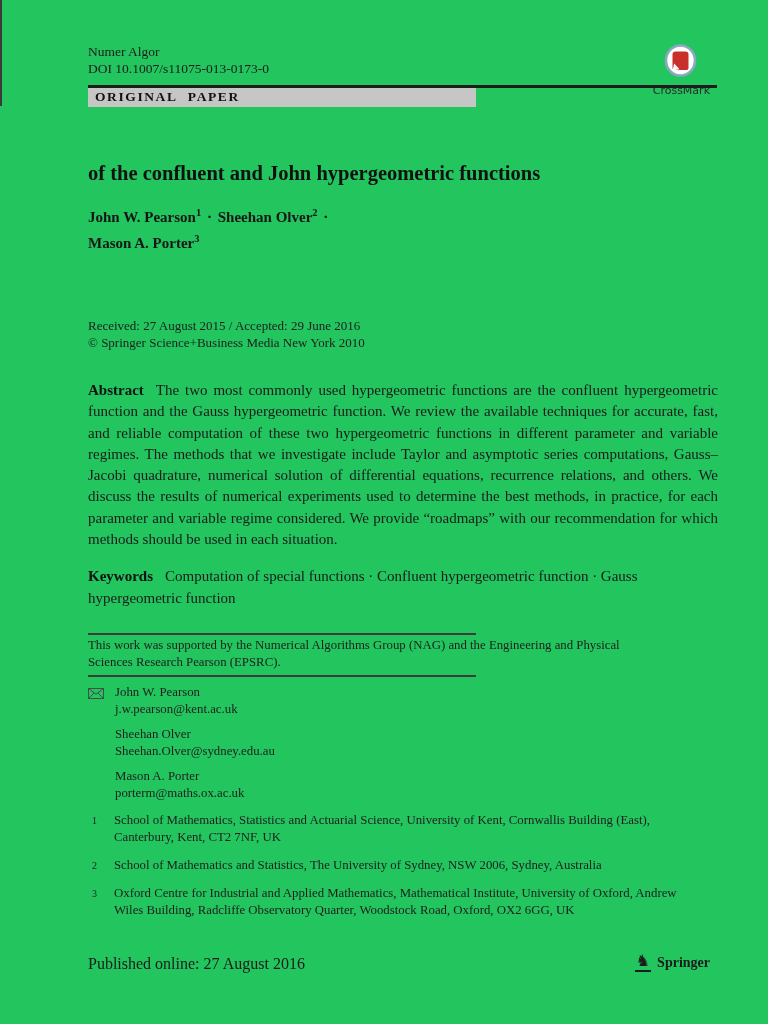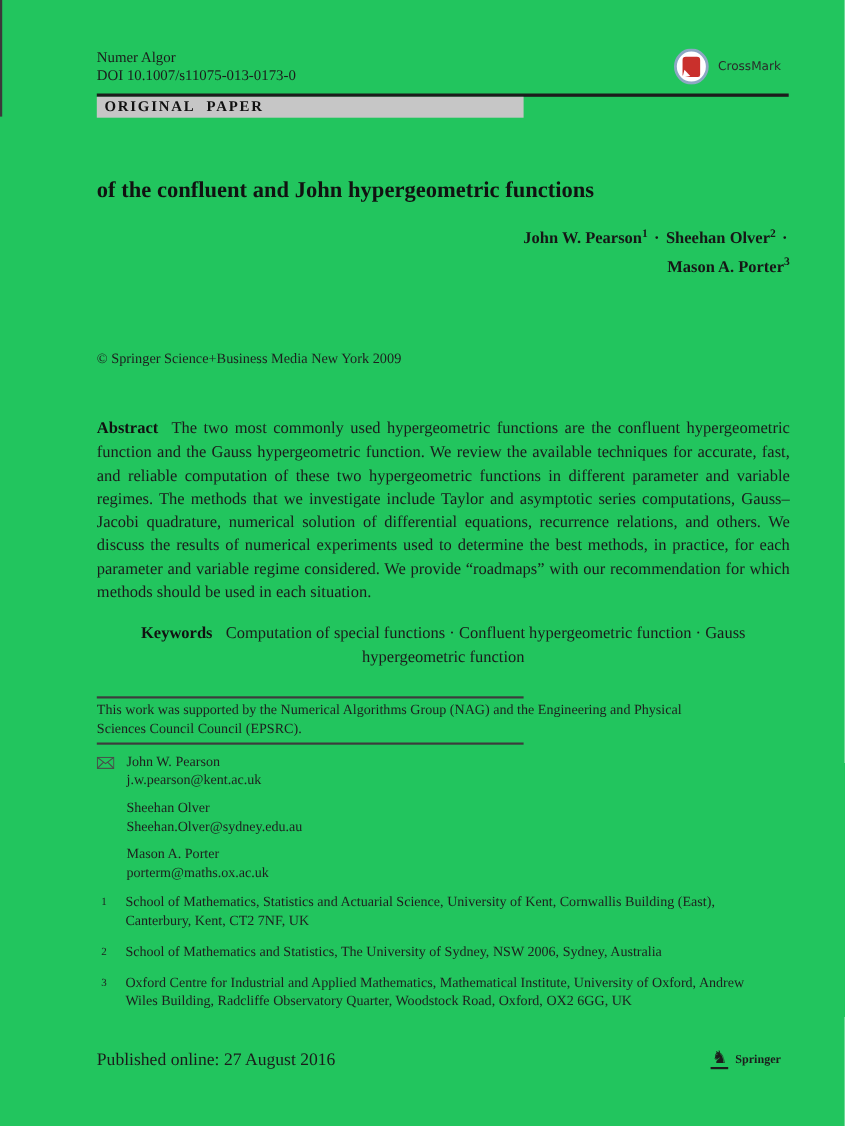--- a/index.html
+++ b/index.html
@@ -20,20 +20,21 @@
   }
   .content-col { position: absolute; left: 88px; width: 630px; }
 
   
   .pub-header { top: 43px; }
   .journal-line { font-size: 13.5px; line-height: 17px; color: #1b1b1b; }
   .crossmark {
     position: absolute; right: 8px; top: 1px;
     display: flex; align-items: center; gap: 7px;
     cursor: pointer;
+    flex-direction: column;
   }
   .crossmark-label { font-family: "DejaVu Sans", sans-serif; font-size: 11px; color: #2a2a2a; }
 
   .top-rule {
     position: absolute; left: 88px; width: 629px; top: 85px;
     height: 2.5px; background: #1c1c1c;
   }
   .section-banner {
     position: absolute; left: 88px; top: 88px;
     width: 388px; height: 19px;
@@ -46,21 +47,20 @@
 
   .title {
     top: 133px;
     font-size: 20.5px; font-weight: bold; line-height: 27px;
     color: #111;
   }
   .authors {
     top: 202px;
     font-size: 15px; font-weight: bold; line-height: 21px;
     color: #161616;
-    text-align: right;
   }
   .authors sup { font-size: 10.5px; font-weight: bold; }
   .author-sep { margin: 0 2px; }
 
   .received { top: 318px; font-size: 13px; line-height: 16.5px; }
 
   .abstract {
     top: 380px;
     font-size: 15px; line-height: 21.3px;
     text-align: justify;
@@ -95,21 +95,21 @@
   .footer-row { top: 953px; height: 26px; }
   .published { position: absolute; left: 0; top: 2px; font-size: 16px; color: #1b1b1b; }
   .springer { position: absolute; right: 8px; top: 0; display: flex; align-items: center; gap: 6px; }
   .springer-horse {
     font-family: "DejaVu Sans", sans-serif;
     font-size: 16px; line-height: 16px;
     border-bottom: 2px solid #1c1c1c;
     padding: 0 1px 1px 1px;
     color: #1c1c1c;
   }
-  .springer-label { font-size: 11px; font-weight: bold; color: #1c1c1c; }
+  .springer-label { font-size: 14px; font-weight: bold; color: #1c1c1c; }
 </style>
 </head>
 <body>
 
 <div class="page">
 
   <div class="edge-artifact"></div>
 
   <div class="content-col pub-header">
     <div class="journal-line">Numer Algor</div>
@@ -135,33 +135,34 @@
   <div class="content-col authors" style="position:absolute;">
     <span>John W. Pearson</span><sup>1</sup>
     <span class="author-sep">·</span>
     <span>Sheehan Olver</span><sup>2</sup>
     <span class="author-sep">·</span>
     <br>
     <span>Mason A. Porter</span><sup>3</sup>
   </div>
 
   <div class="content-col received" style="position:absolute;">
-    <div>© Springer Science+Business Media New York 2009</div>
+    <div>Received: 27 August 2015 / Accepted: 29 June 2016</div>
+    <div>© Springer Science+Business Media New York 2010</div>
   </div>
 
   <p class="content-col abstract" style="position:absolute;">
     <span class="lead-label">Abstract</span><span>The two most commonly used hypergeometric functions are the confluent hypergeometric function and the Gauss hypergeometric function. We review the available techniques for accurate, fast, and reliable computation of these two hypergeometric functions in different parameter and variable regimes. The methods that we investigate include Taylor and asymptotic series computations, Gauss–Jacobi quadrature, numerical solution of differential equations, recurrence relations, and others. We discuss the results of numerical experiments used to determine the best methods, in practice, for each parameter and variable regime considered. We provide “roadmaps” with our recommendation for which methods should be used in each situation.</span>
   </p>
 
-  <p class="content-col keywords" style="position:absolute;text-align:center;">
+  <p class="content-col keywords" style="position:absolute;">
     <span class="lead-label">Keywords</span><span>Computation of special functions · Confluent hypergeometric function · Gauss hypergeometric function</span>
   </p>
 
   <div class="fn-rule fn-rule-top"></div>
-  <p class="content-col fn-text" style="position:absolute;">This work was supported by the Numerical Algorithms Group (NAG) and the Engineering and Physical Sciences Council Council (EPSRC).</p>
+  <p class="content-col fn-text" style="position:absolute;">This work was supported by the Numerical Algorithms Group (NAG) and the Engineering and Physical Sciences Research Pearson (EPSRC).</p>
   <div class="fn-rule fn-rule-bottom"></div>
 
   <div class="content-col corr" style="position:absolute;">
     <span class="envelope">
       <svg width="16" height="11" viewBox="0 0 16 11">
         <rect x="0.5" y="0.5" width="15" height="10" fill="none" stroke="#4a4a4a" stroke-width="1"></rect>
         <path d="M0.5 0.5 L8 6.2 L15.5 0.5 M0.5 10.5 L6 5 M15.5 10.5 L10 5" fill="none" stroke="#4a4a4a" stroke-width="1"></path>
       </svg>
     </span>
     <div class="corr-entry">

